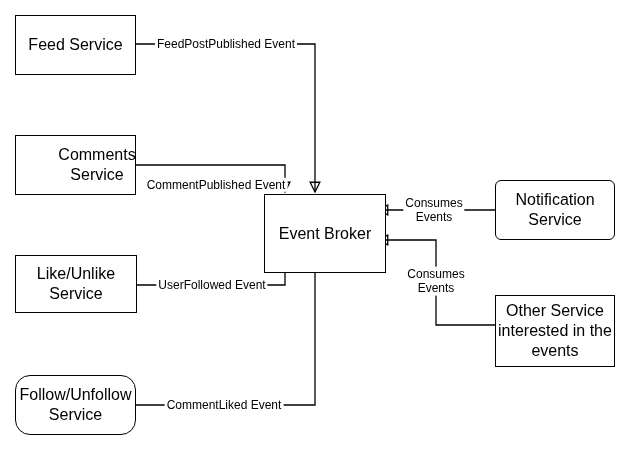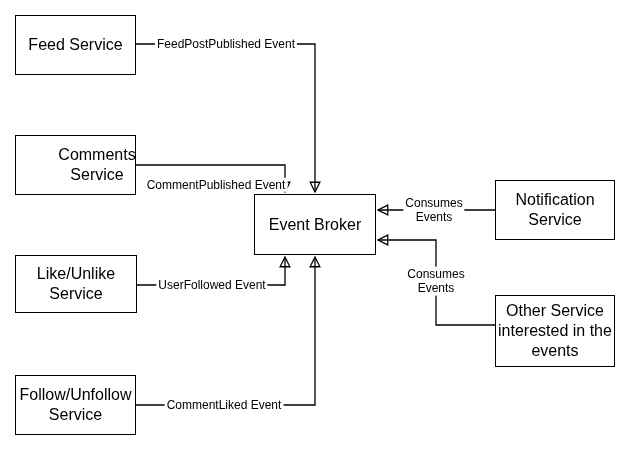--- a/index.html
+++ b/index.html
@@ -48,23 +48,23 @@
     font-size: 12px;
     line-height: 1.2;
     text-align: center;
     white-space: pre-line;
     padding: 0 2px;
   }
   
   .n-feed          { left: 15px;  top: 15px;  width: 121px; height: 60px; }
   .n-comments      { left: 15px;  top: 135px; width: 121px; height: 60px; padding-left: 43px; }
   .n-like          { left: 15px;  top: 255px; width: 122px; height: 58px; }
-  .n-follow        { left: 15px;  top: 375px; width: 121px; height: 60px; }
-  .n-broker        { left: 254px; top: 194px; width: 122px; height: 61px; }
-  .n-notification  { left: 495px; top: 180px; width: 120px; height: 60px; }
+  .n-follow        { left: 15px;  top: 375px; width: 121px; height: 60px; border-radius: 15px; }
+  .n-broker        { left: 264px; top: 194px; width: 122px; height: 79px; }
+  .n-notification  { left: 495px; top: 180px; width: 120px; height: 60px; border-radius: 6px; }
   .n-other         { left: 495px; top: 295px; width: 120px; height: 72px; }
   
   .l-feedpost      { left: 226px; top: 44px;  }
   .l-commentpub    { left: 216px; top: 165px; margin-top: 20px; }
   .l-commentliked  { left: 212px; top: 285px; }
   .l-userfollowed  { left: 224px; top: 405px; }
   .l-consumes-top  { left: 434px; top: 210px; }
   .l-consumes-bot  { left: 436px; top: 281px; }
 </style>
 </head>

